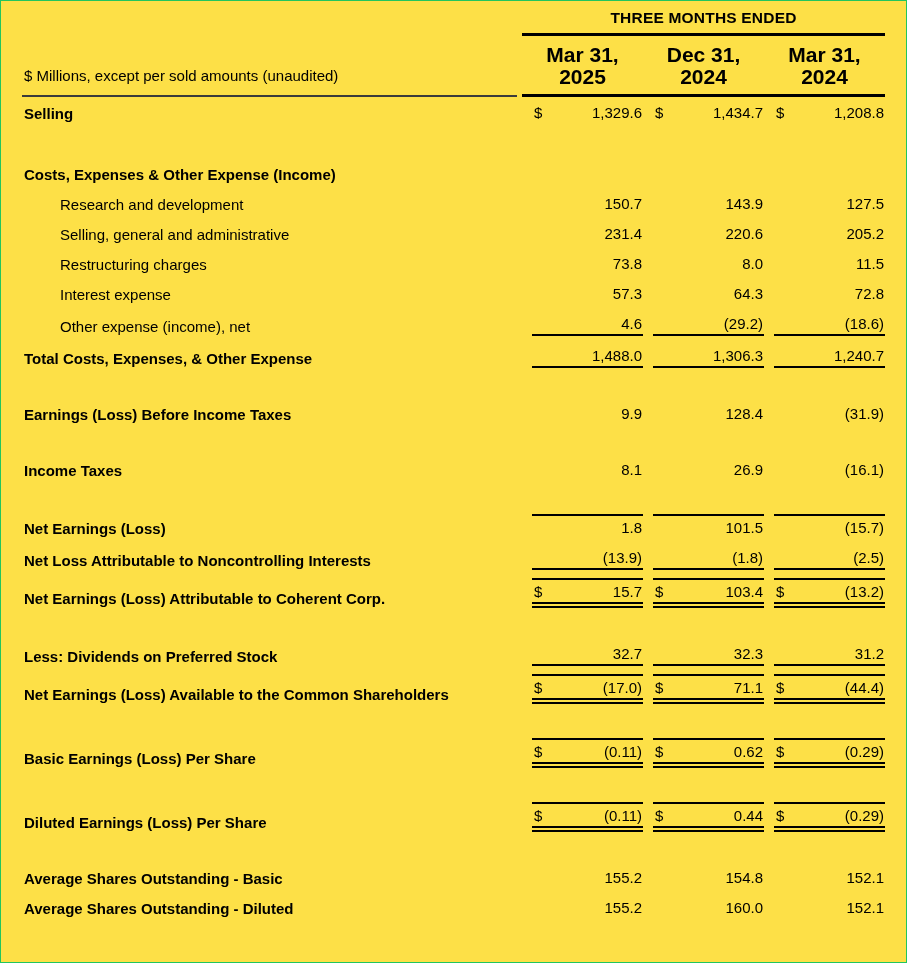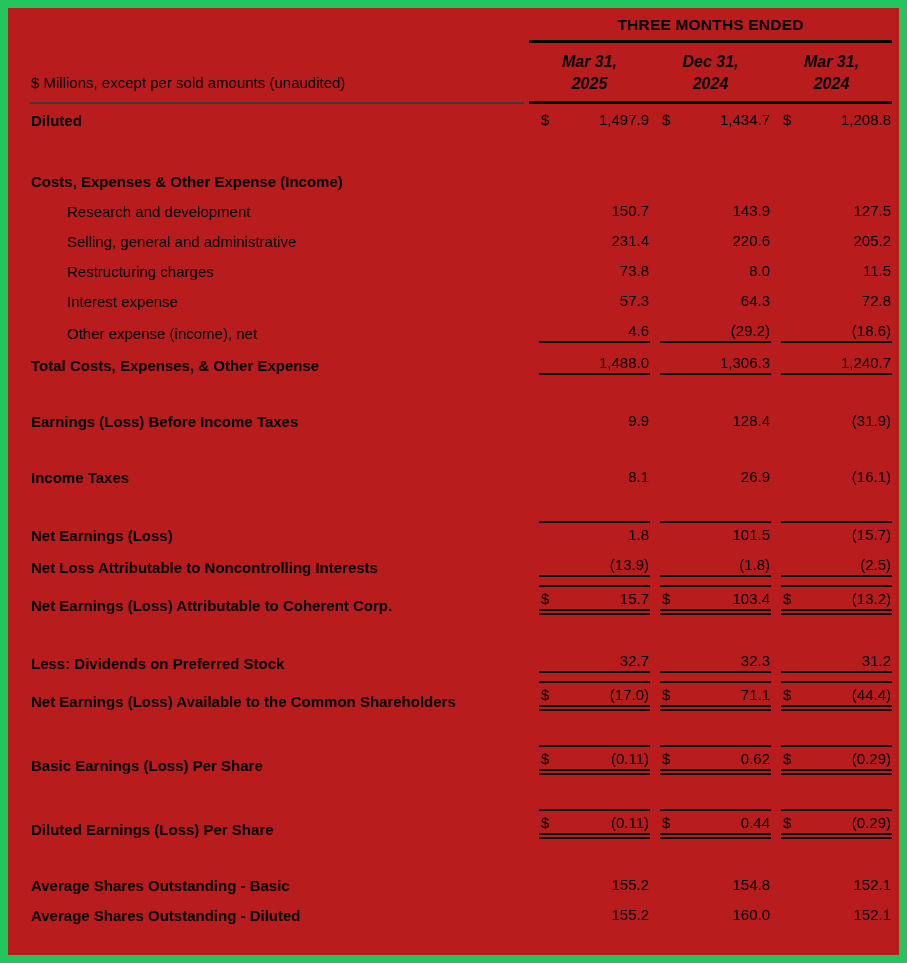--- a/index.html
+++ b/index.html
@@ -1,21 +1,21 @@
 <!DOCTYPE html>
 <html><head>
 <meta charset="utf-8">
 <style>
   html, body { margin: 0; padding: 0; background: #fff; }
   .page {
     position: relative;
     width: 907px; height: 963px;
     box-sizing: border-box;
-    border: 8px solid #22c55e;
-    background: #b91c1c;
+    border: 1px solid #22c55e;
+    background: #fde047;
     color: #000;
     font-family: "Liberation Sans", "DejaVu Sans", sans-serif;
     padding: 6px 21px 0 21px;
     overflow: hidden;
   }
   table.fin {
     width: 100%;
     border-collapse: separate;
     border-spacing: 0;
     table-layout: fixed;
@@ -37,26 +37,25 @@
   .unitline {
     border-bottom: 2px solid #3b3b3b;
     padding: 0 0 11px 2px;
     margin-right: 5px;
     font-size: 15px;
     white-space: nowrap;
   }
   td.colhead {
     text-align: center;
     font-weight: bold;
-    font-size: 16px;
+    font-size: 21px;
     line-height: 22px;
     padding: 8px 0 6px 0;
     border-bottom: 3px solid #000;
     vertical-align: bottom;
-    font-style: italic;
   }
 
   
   td.lbl {
     padding: 4px 0 4px 2px;
     font-size: 15px;
     line-height: 19px;
     white-space: nowrap;
     vertical-align: bottom;
   }
@@ -106,25 +105,25 @@
           <div>2024</div>
         </td>
         <td class="colhead">
           <div>Mar 31,</div>
           <div>2024</div>
         </td>
       </tr>
     </thead>
     <tbody id="rows">
         <tr>
-          <td class="lbl b">Diluted</td>
-          <td class="num">
-            <div class="cell">
-              <span class="ds">$</span>
-              <span class="val">1,497.9</span>
+          <td class="lbl b">Selling</td>
+          <td class="num">
+            <div class="cell">
+              <span class="ds">$</span>
+              <span class="val">1,329.6</span>
             </div>
           </td>
           <td class="num">
             <div class="cell">
               <span class="ds">$</span>
               <span class="val">1,434.7</span>
             </div>
           </td>
           <td class="num">
             <div class="cell">

